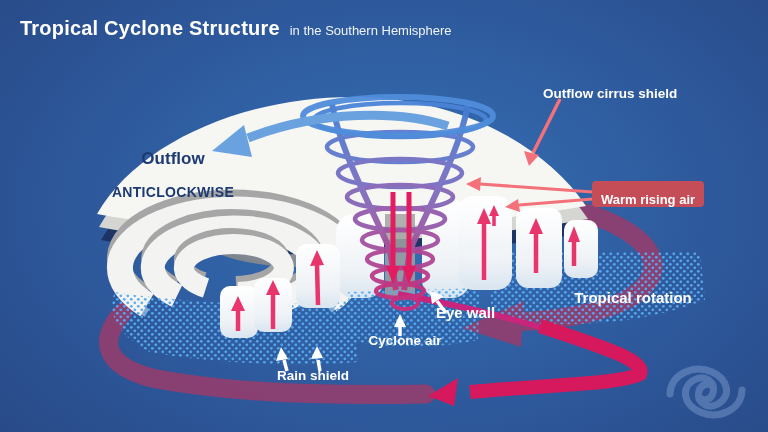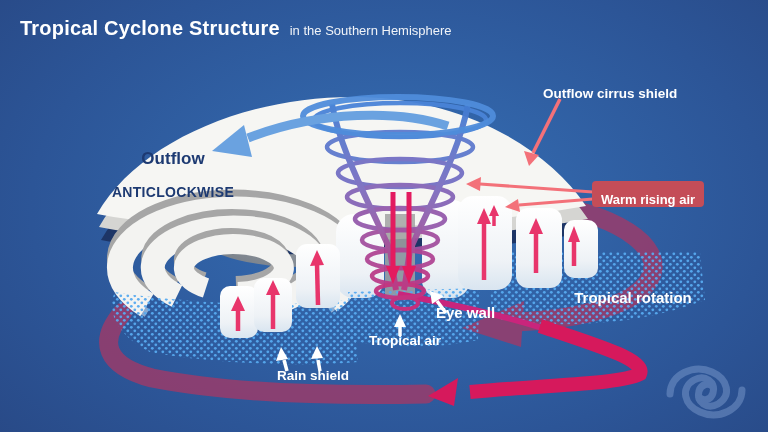--- a/index.html
+++ b/index.html
@@ -194,18 +194,18 @@
 
   <div class="badge">
     <span>Warm rising air</span>
   </div>
 
   <div class="lbl center" style="left:553px;top:289px;width:160px;font-size:15px;">Tropical rotation</div>
 
   <div class="lbl" style="left:436px;top:304px;font-size:15px;">Eye wall</div>
 
   <div class="lbl center" style="left:350px;top:333px;width:110px;font-size:13.5px;">
-    <div>Tropical air</div>
+    <div>Cyclone air</div>
   </div>
 
   <div class="lbl" style="left:277px;top:368px;font-size:13.5px;">Rain shield</div>
 
 </div>
 
 </body></html>

